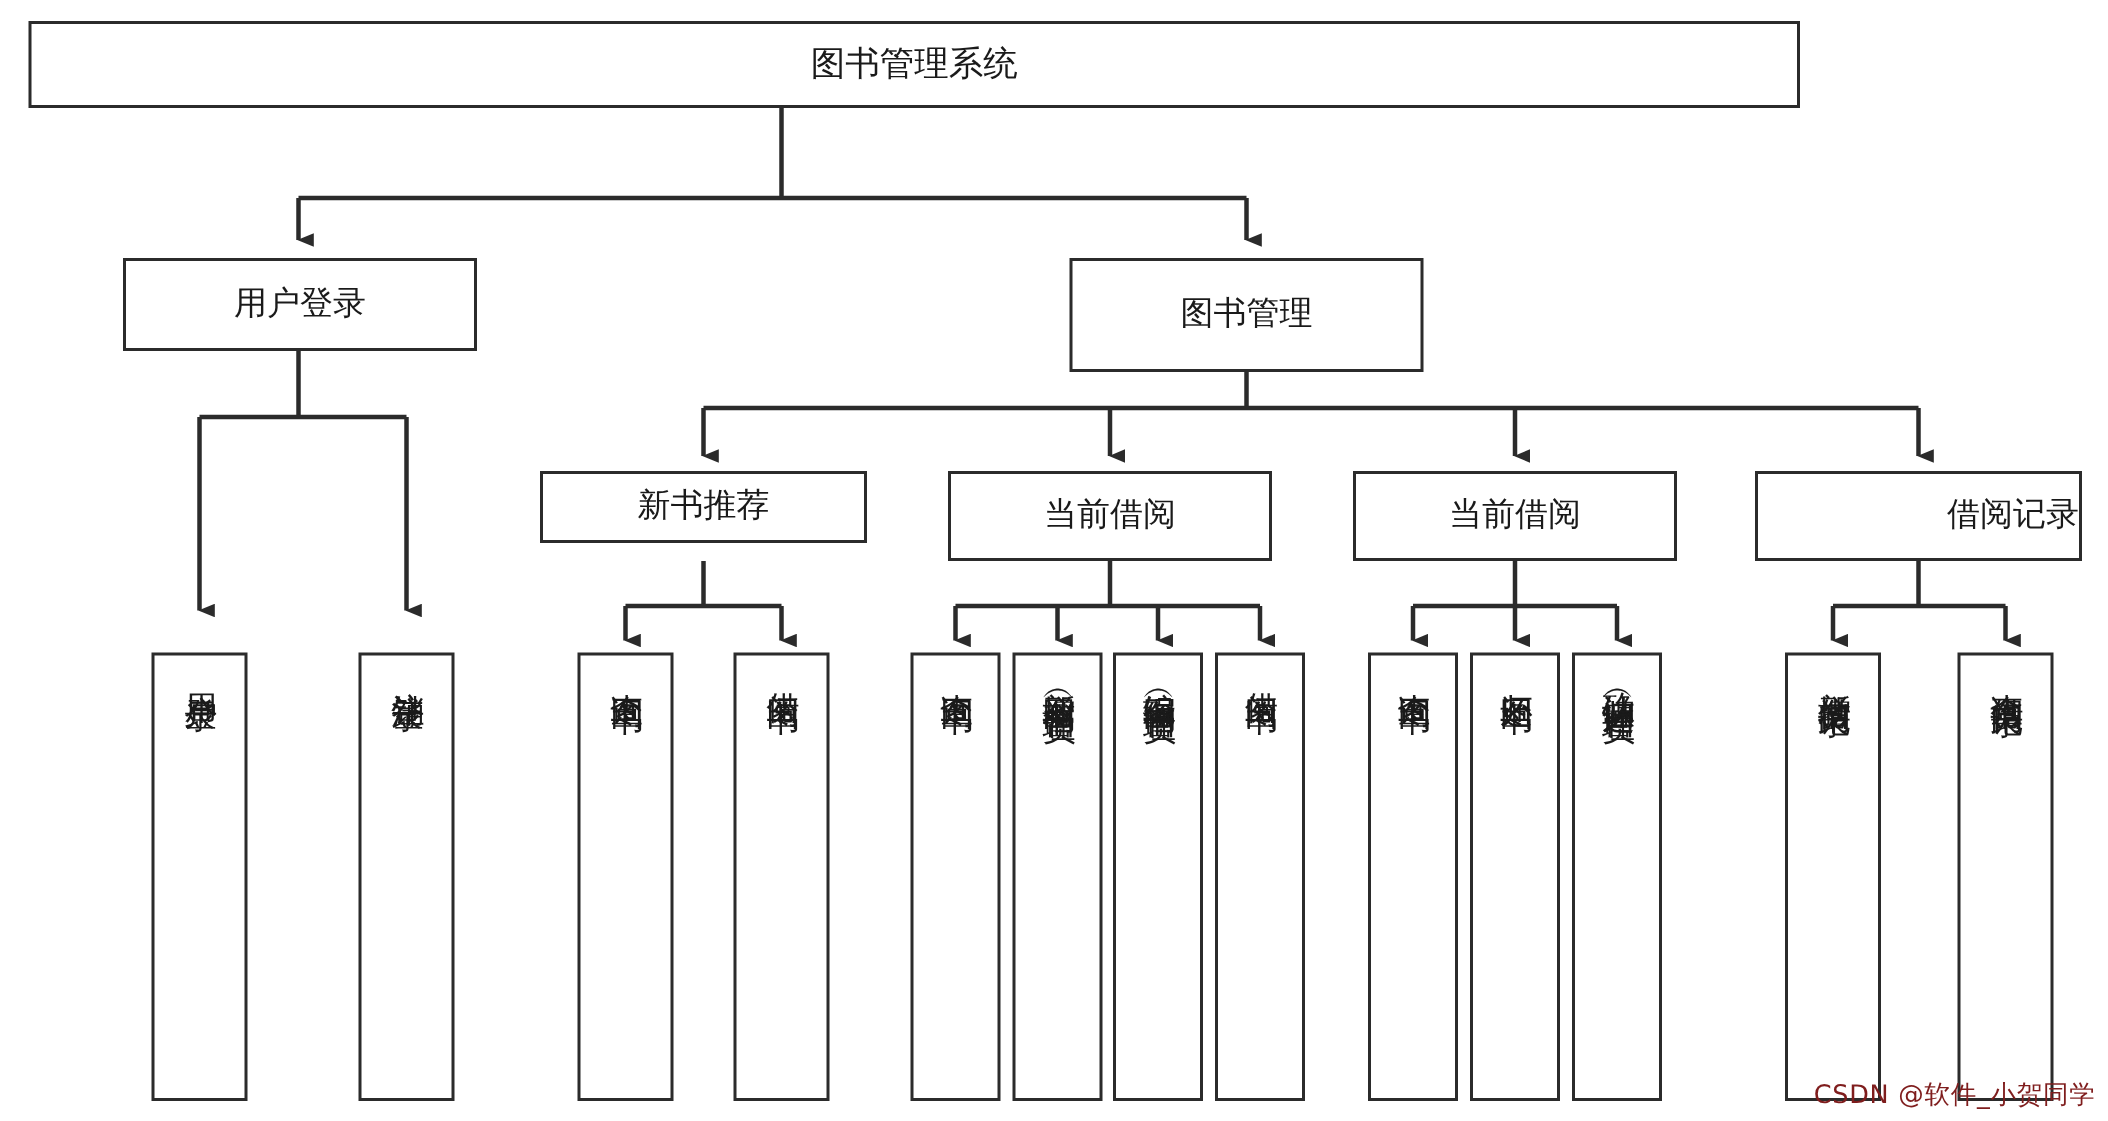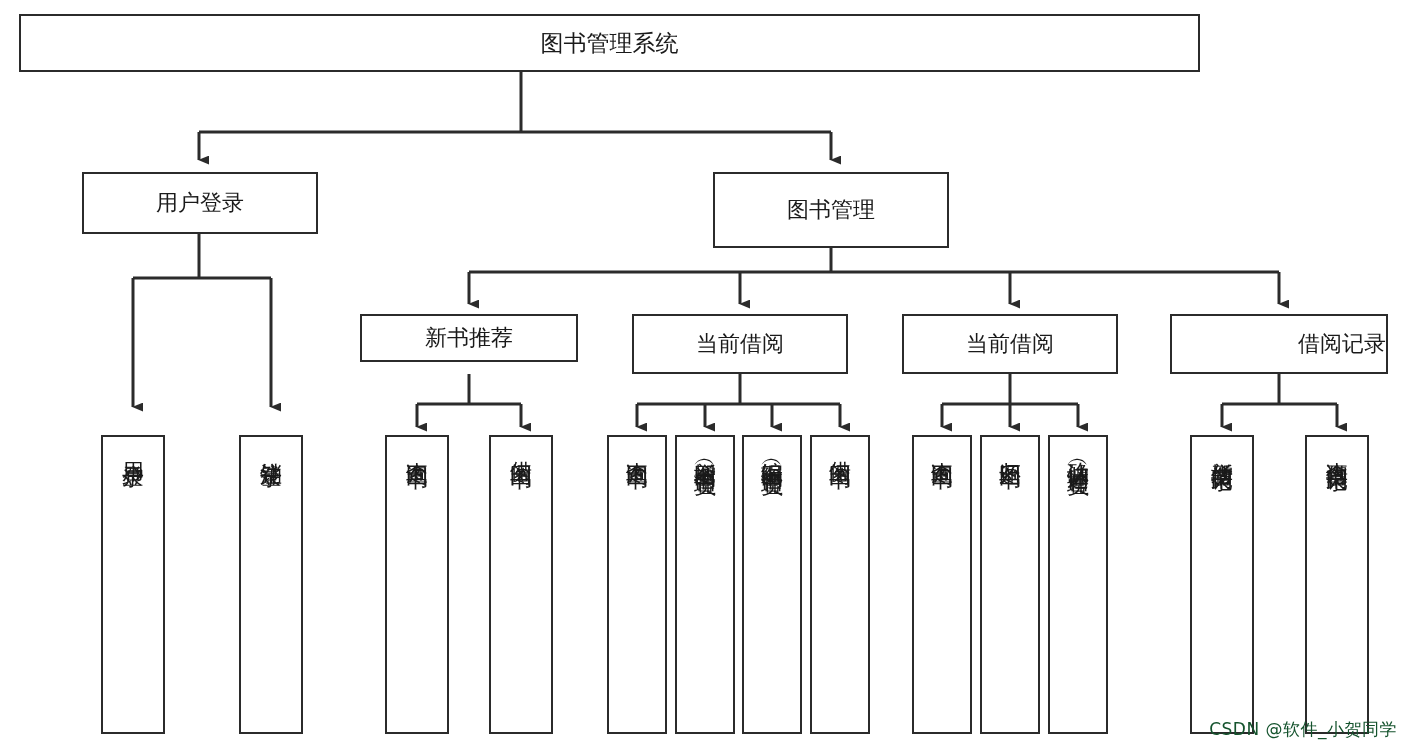--- a/index.html
+++ b/index.html
@@ -58,21 +58,21 @@
     font-size: 22px;
     letter-spacing: 2px;
     line-height: 1;
     white-space: nowrap;
   }
   #watermark {
     position: absolute;
     right: 8px;
     bottom: 6px;
     font-size: 17px;
-    color: #14532d;
+    color: #7f1d1d;
     letter-spacing: 0.5px;
     z-index: 5;
     white-space: nowrap;
   }
 </style>
 </head>
 <body>
 
 <div id="diagram-root">
 

